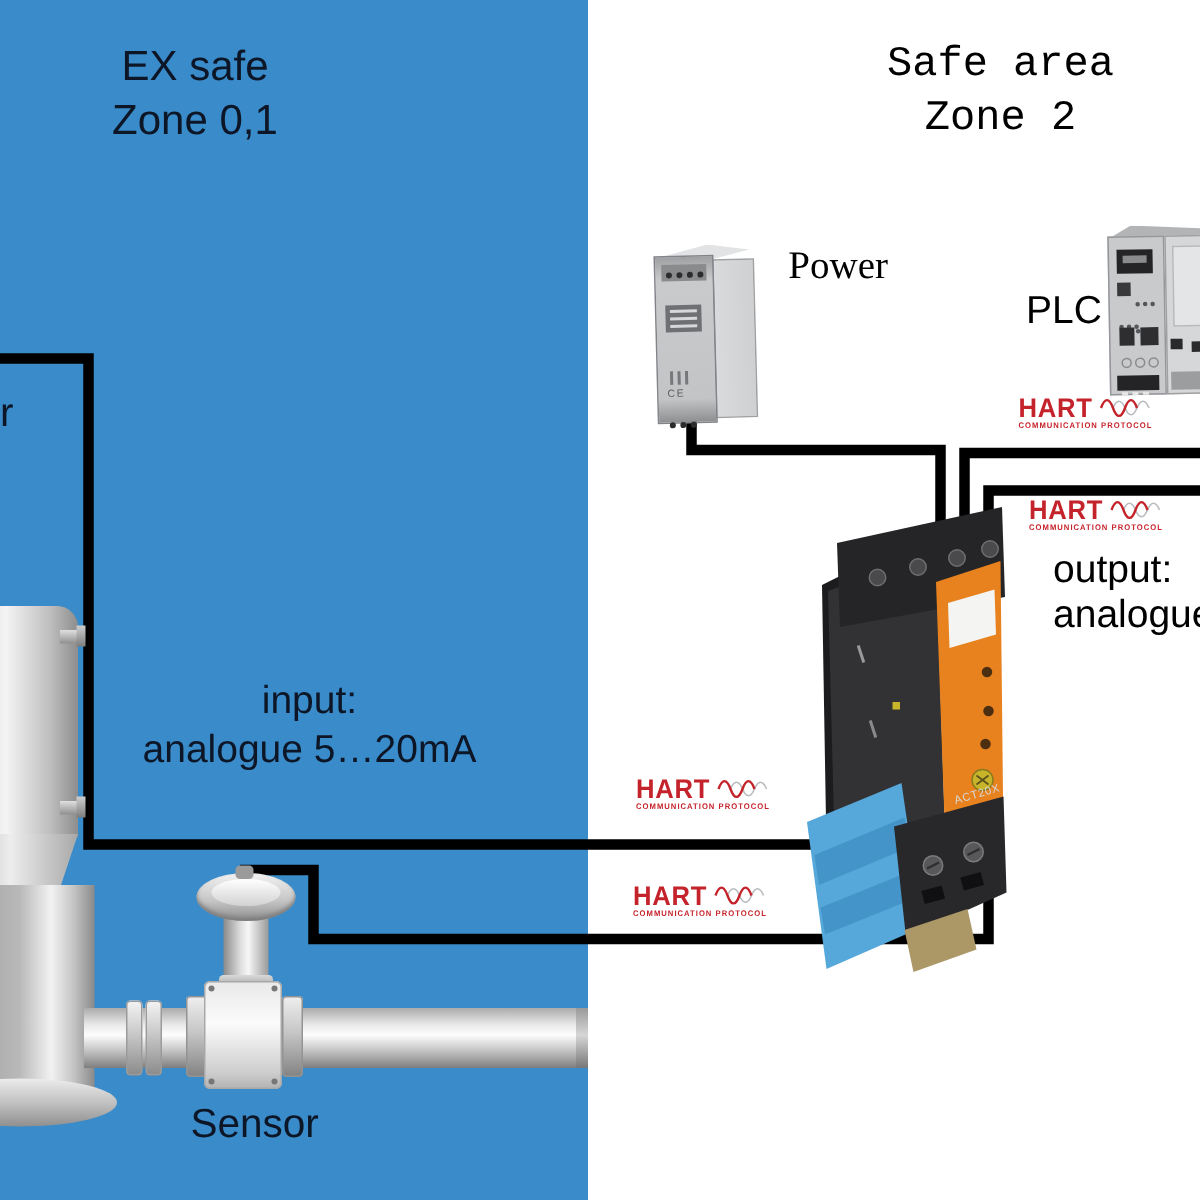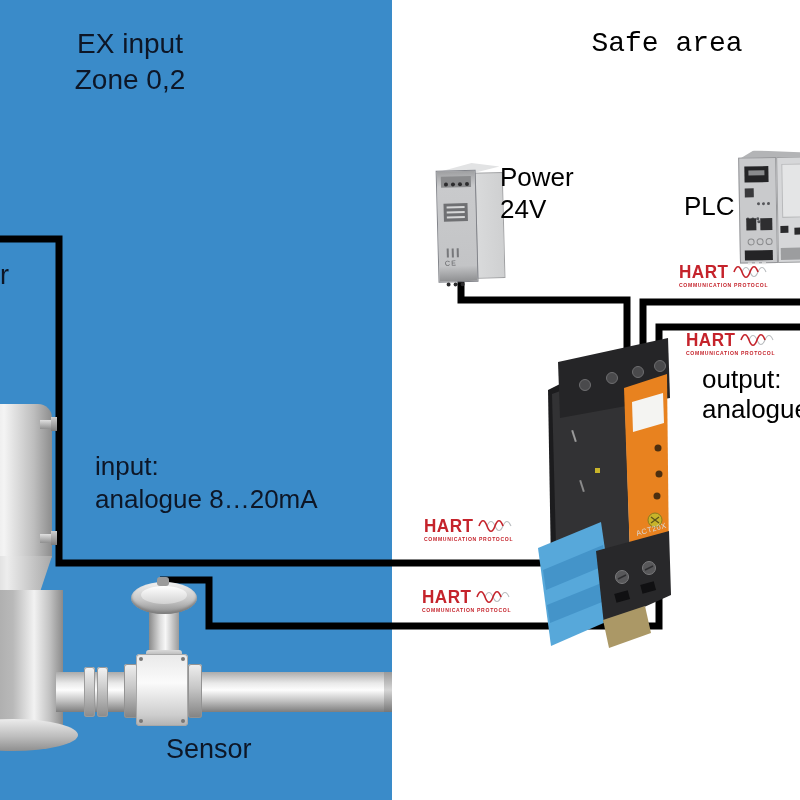--- a/index.html
+++ b/index.html
@@ -230,39 +230,39 @@
     <line x1="85" y1="249" x2="93" y2="245" stroke="#2e2e30" stroke-width="1.5"></line>
     <line x1="112" y1="240" x2="120" y2="236" stroke="#2e2e30" stroke-width="1.5"></line>
     <rect x="82" y="262" width="14" height="9" fill="#101012" transform="rotate(-15 89 266)"></rect>
     <rect x="108" y="253" width="14" height="9" fill="#101012" transform="rotate(-15 115 257)"></rect>
     <text class="dev-model" x="104" y="206" transform="rotate(-16 104 206)">ACT20X</text>
 
     <polygon points="70,290 112,276 118,303 76,318" fill="#ab9866"></polygon>
   </svg>
 
   <div class="abs zone-title blue-text" style="left:30px;top:26px;">
-    <div>EX input</div>
-    <div>Zone 0,2</div>
+    <div>EX safe</div>
+    <div>Zone 0,1</div>
   </div>
   <div class="abs zone-title black-text" style="left:567px;top:26px;font-family:Liberation Mono, monospace;">
     <div>Safe area</div>
+    <div>Zone 2</div>
   </div>
 
   <div class="abs lbl blue-text" style="left:0px;top:259px;font-size:27px;">r</div>
 
-  <div class="abs lbl blue-text" style="left:95px;top:450px;">
+  <div class="abs lbl blue-text" style="left:95px;top:450px;text-align:center;">
     <div>input:</div>
-    <div>analogue 8…20mA</div>
-  </div>
-
-  <div class="abs lbl blue-text" style="left:127px;top:733px;font-size:27px;margin-left:39px;">Sensor</div>
-
-  <div class="abs lbl black-text" style="left:500px;top:161px;width:92px;text-align:left;line-height:32px;">
+    <div>analogue 5…20mA</div>
+  </div>
+
+  <div class="abs lbl blue-text" style="left:127px;top:733px;font-size:27px;">Sensor</div>
+
+  <div class="abs lbl black-text" style="left:500px;top:161px;width:92px;text-align:right;line-height:32px;font-family:Liberation Serif, serif;">
     <div>Power</div>
-    <div>24V</div>
   </div>
 
   <div class="abs lbl black-text" style="left:684px;top:190px;font-size:26px;">PLC</div>
 
   <div class="abs lbl black-text" style="left:702px;top:364px;line-height:30px;">
     <div>output:</div>
     <div>analogue</div>
   </div>
 
   <div class="abs hart" style="left:679px;top:263px;">

